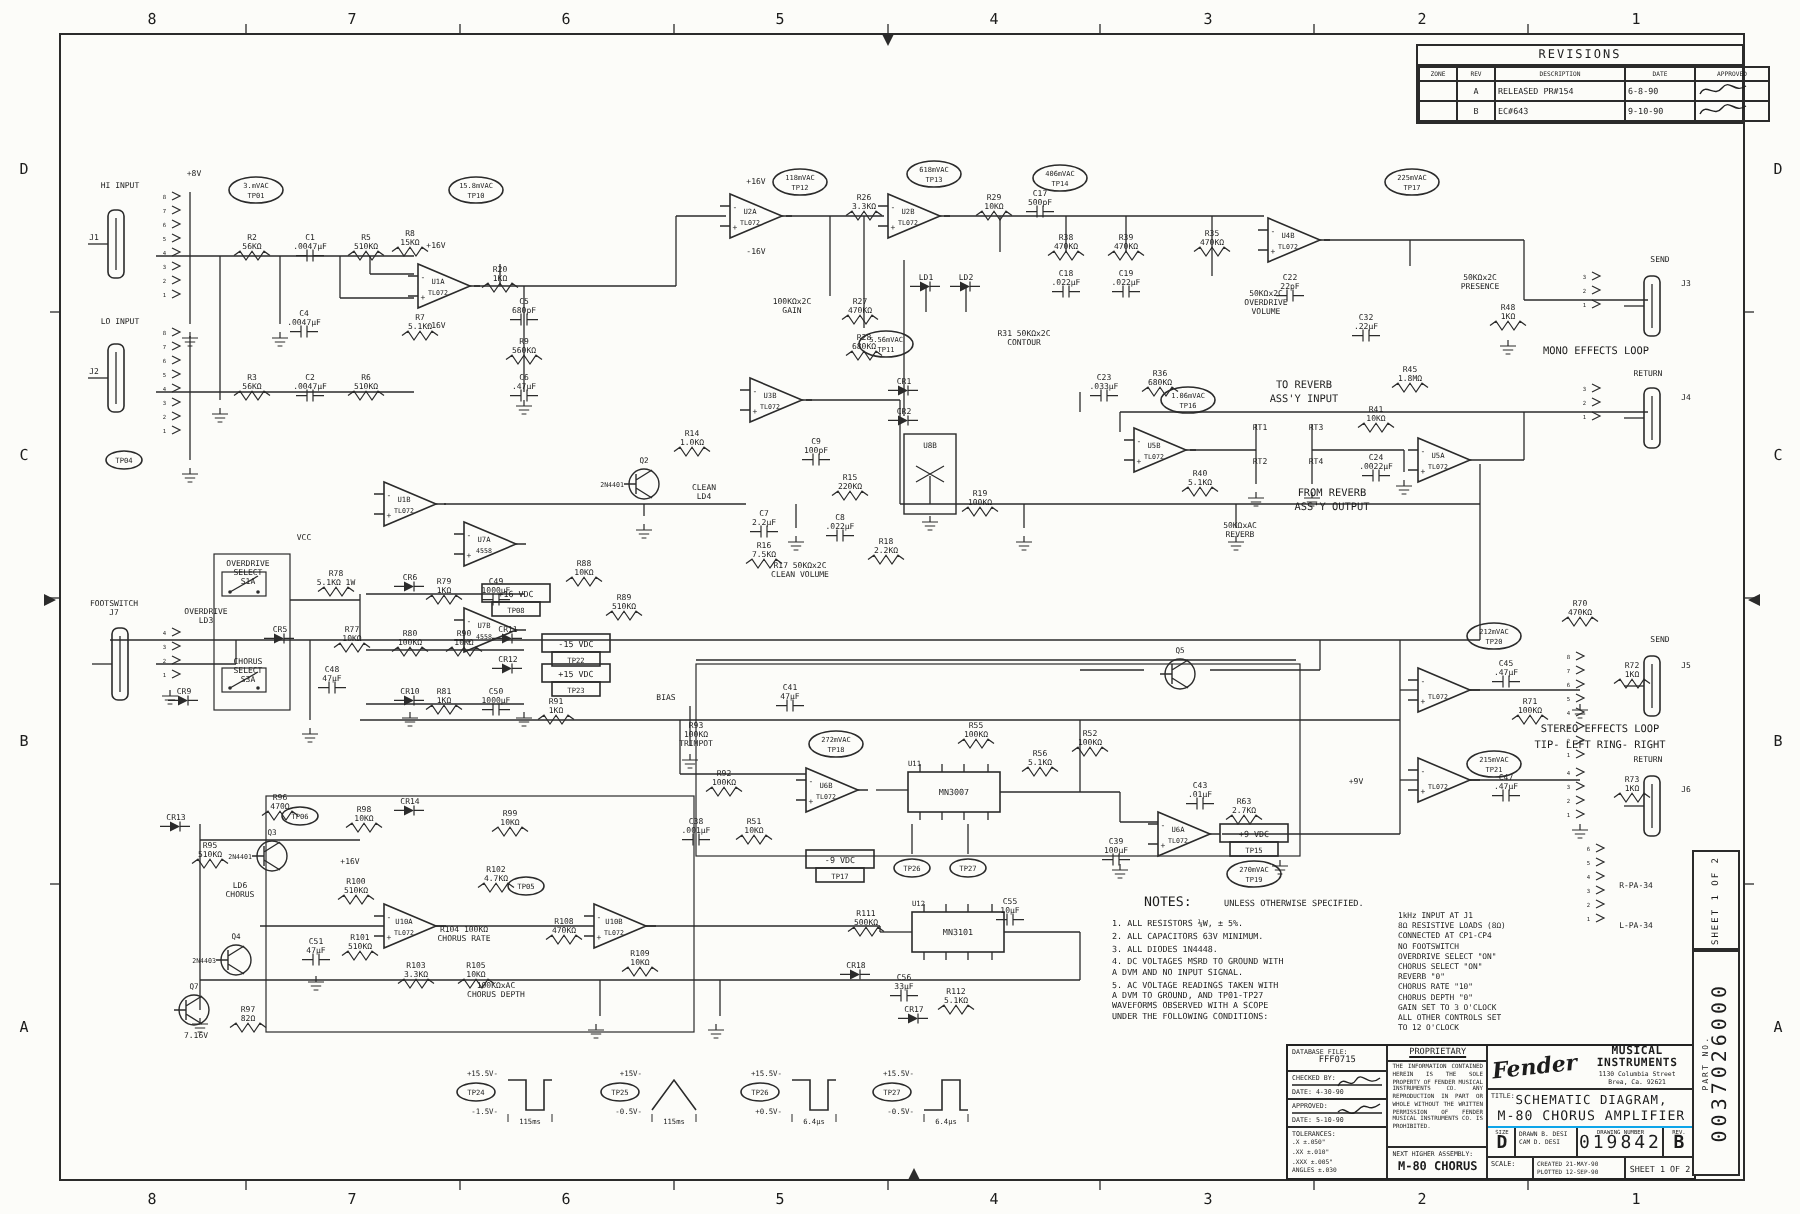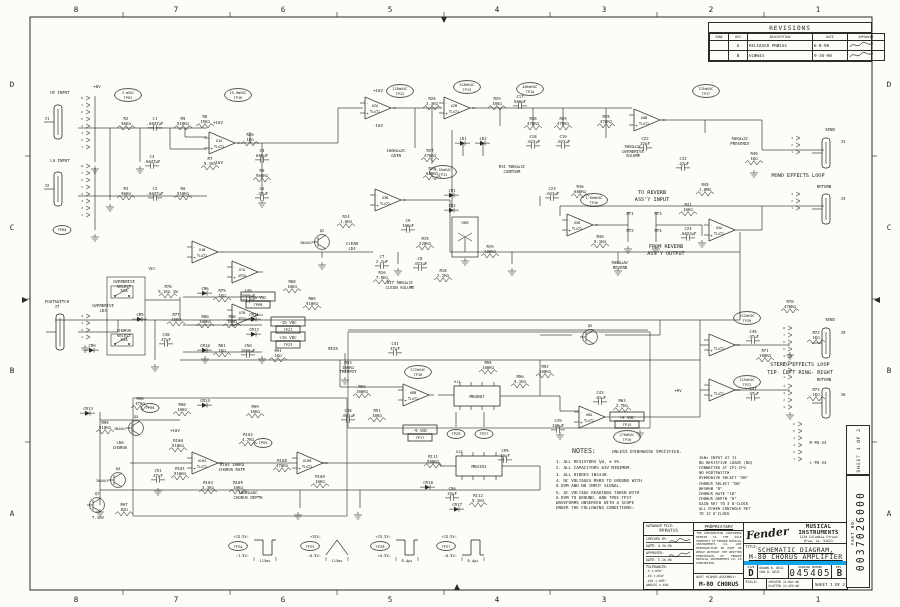--- a/index.html
+++ b/index.html
@@ -26,21 +26,21 @@
   .tol-line{font-size:3.1px;line-height:1.5;}
   .prop-head{font-size:4.3px;text-align:center;text-decoration:underline;border-bottom:0.5px solid #2b2b2b;padding:1px 0;}
   .prop-text{font-size:2.9px;line-height:1.3;padding:1px 2px;text-align:justify;border-bottom:1px solid #2b2b2b;flex:1;}
   .nha-lbl{font-size:3.2px;display:block;padding:1px 2px 0;}
   .nha-val{font-size:6px;text-align:center;font-weight:bold;padding:1px 0 2px;}
   .brand-row{height:21px;border-bottom:1px solid #2b2b2b;display:flex;align-items:center;padding:0 2px;}
   .fender{font-family:"DejaVu Serif",serif;font-style:italic;font-weight:bold;font-size:11px;transform:rotate(-6deg);margin-right:3px;}
   .brand-right{flex:1;text-align:center;}
   .brand-suffix{font-size:5.6px;font-weight:bold;display:block;letter-spacing:.3px;}
   .brand-addr{font-size:3.2px;display:block;}
-  .title-row{height:18px;border-bottom:4px solid #0ea5e9;position:relative;text-align:center;text-decoration:underline;}
+  .title-row{height:18px;border-bottom:1px solid #0ea5e9;position:relative;text-align:center;}
   .title-row .lbl{position:absolute;left:1px;top:1px;}
   .t1{font-size:6.2px;margin-top:2px;letter-spacing:.5px;}
   .t2{font-size:6.6px;letter-spacing:.5px;}
   .num-row{height:14px;display:flex;border-bottom:1px solid #2b2b2b;}
   .num-row>div{border-right:1px solid #2b2b2b;text-align:center;overflow:hidden;}
   .num-row>div:last-child{border-right:none;}
   .cell-size{width:13px;}
   .cell-drawn{width:28px;font-size:3.1px;text-align:left!important;padding:1px;}
   .cell-dn{flex:1;}
   .cell-rev{width:15px;}
@@ -1478,21 +1478,21 @@
         <div class="cell-size">
           <span class="microlbl">SIZE</span>
           <span class="bigletter">D</span>
         </div>
         <div class="cell-drawn">
           <div>DRAWN B. DESI</div>
           <div>CAM   D. DESI</div>
         </div>
         <div class="cell-dn">
           <span class="microlbl">DRAWING NUMBER</span>
-          <span class="bignum">045405</span>
+          <span class="bignum">019842</span>
         </div>
         <div class="cell-rev">
           <span class="microlbl">REV.</span>
           <span class="bigletter">B</span>
         </div>
       </div>
       <div class="scale-row">
         <div class="cell-scale">SCALE:</div>
         <div class="cell-dates">
           <div>CREATED 21-MAY-90</div>

